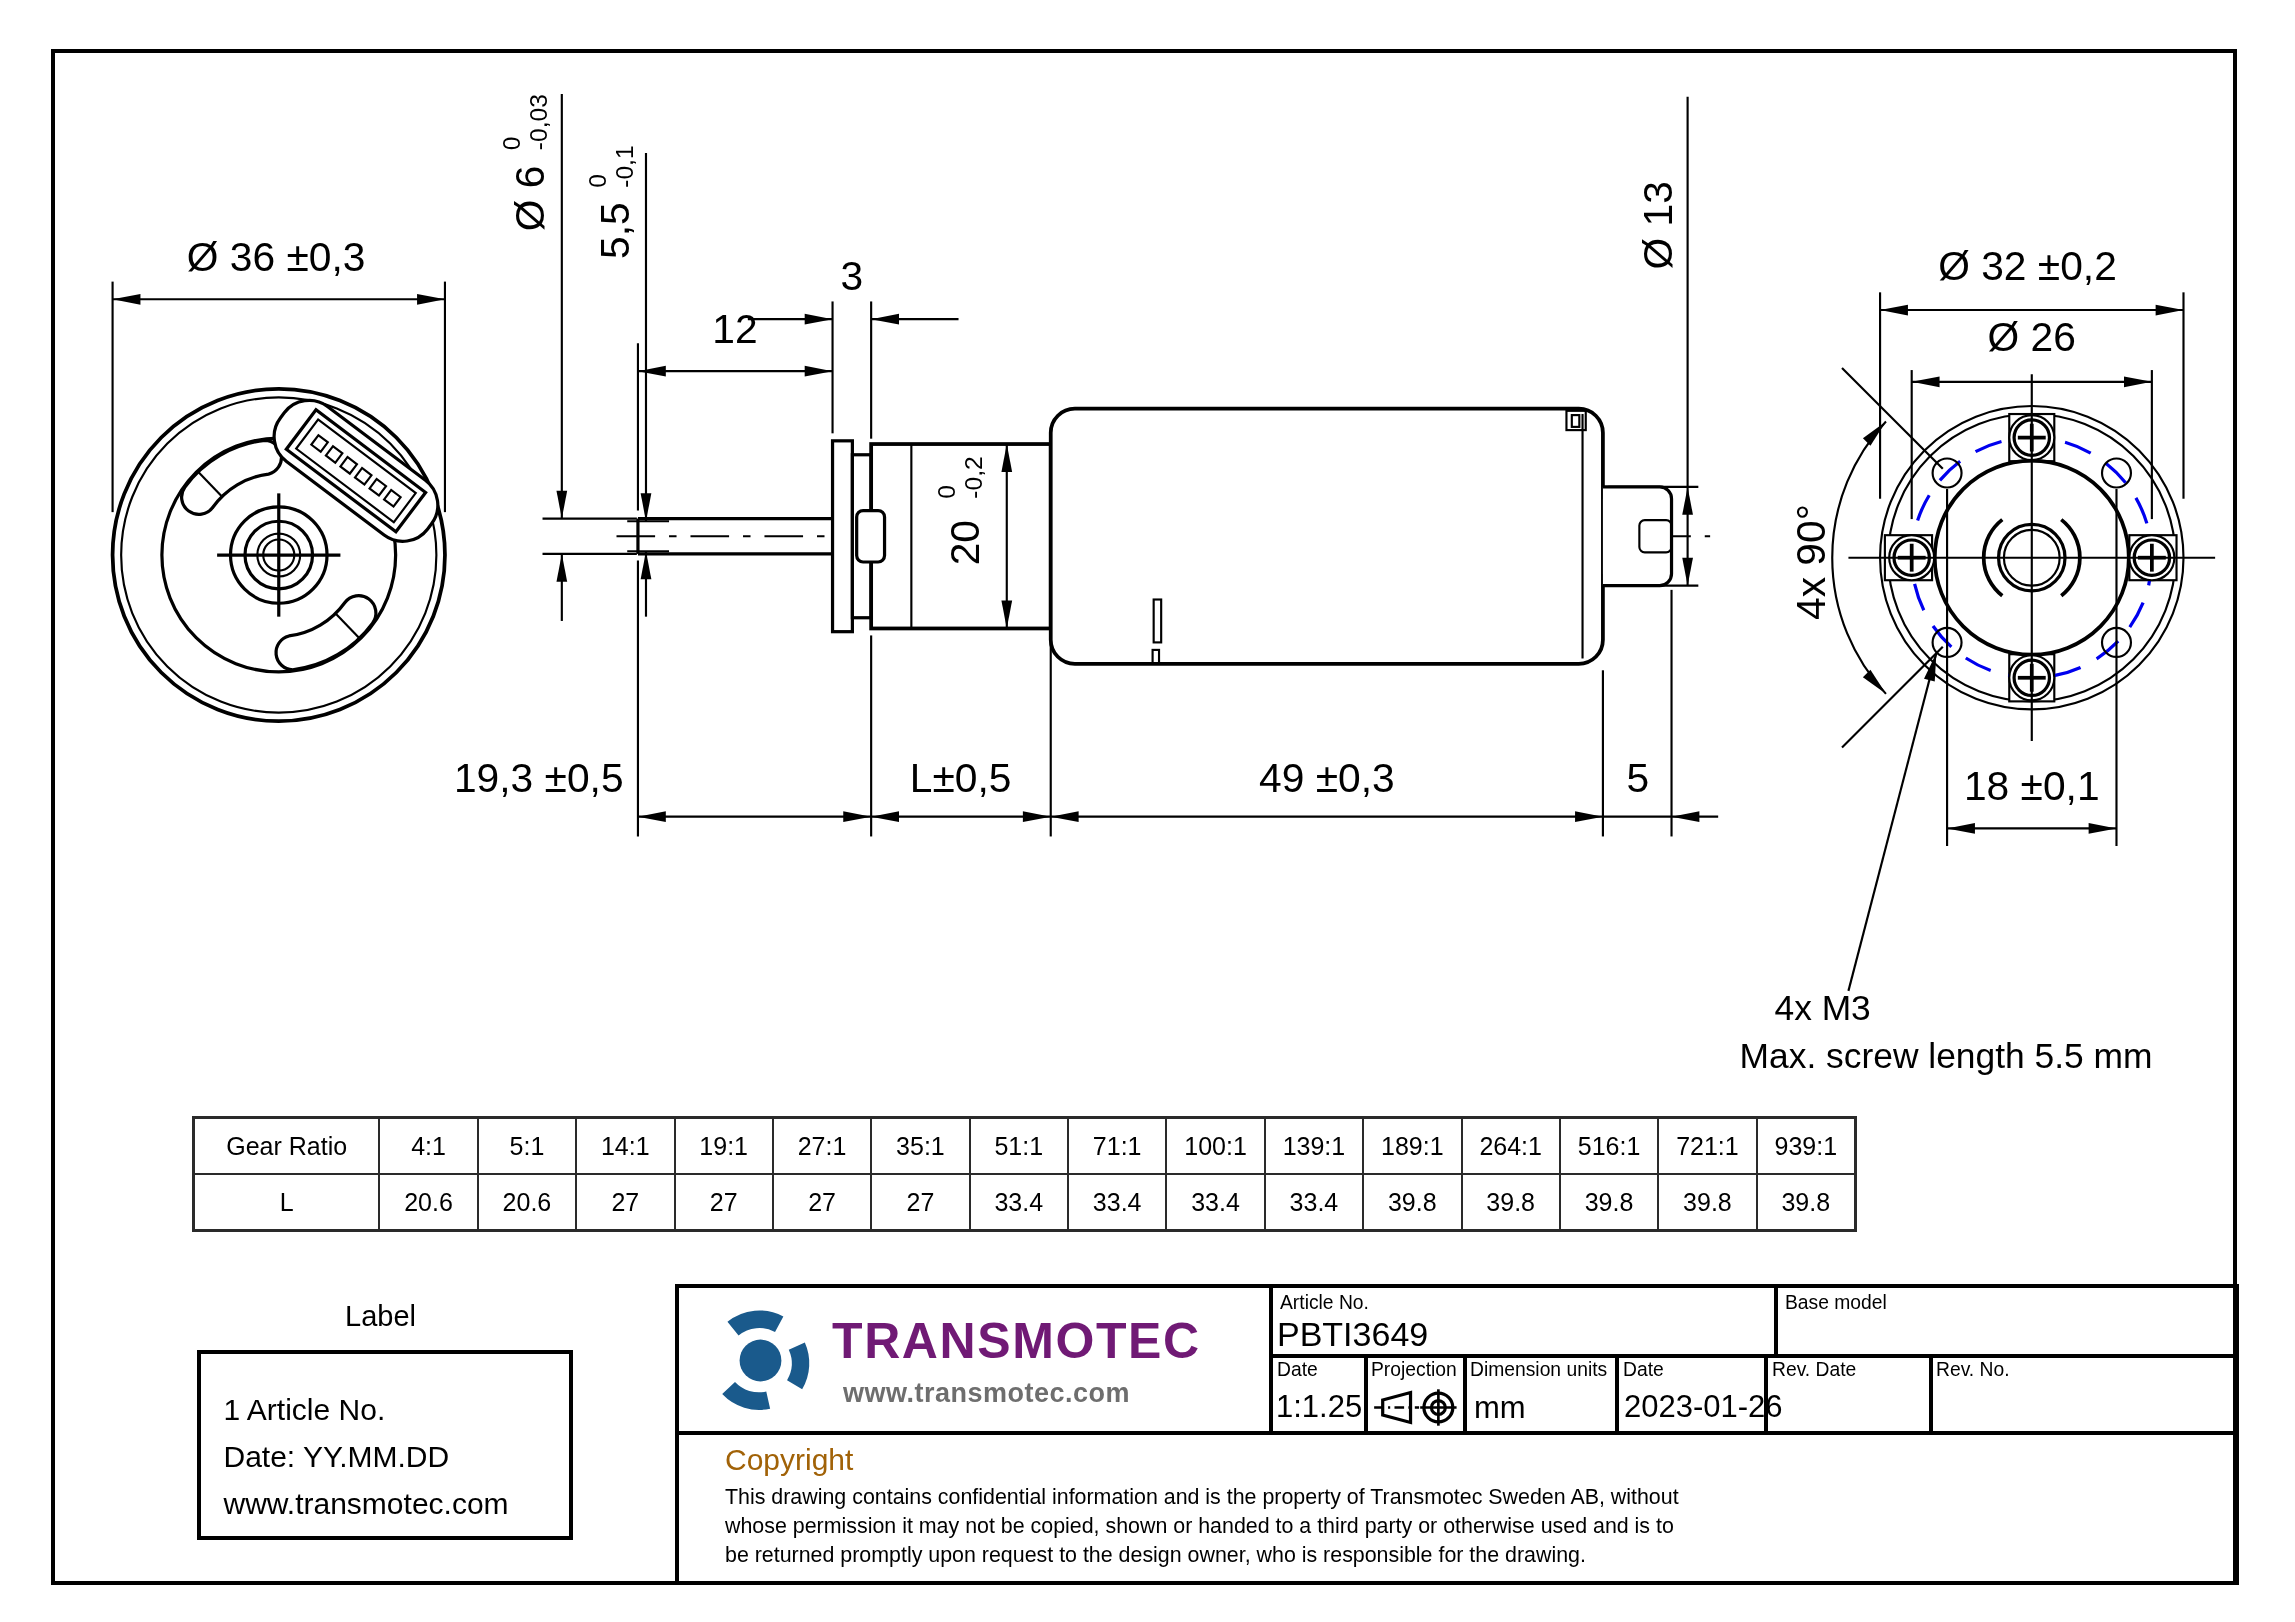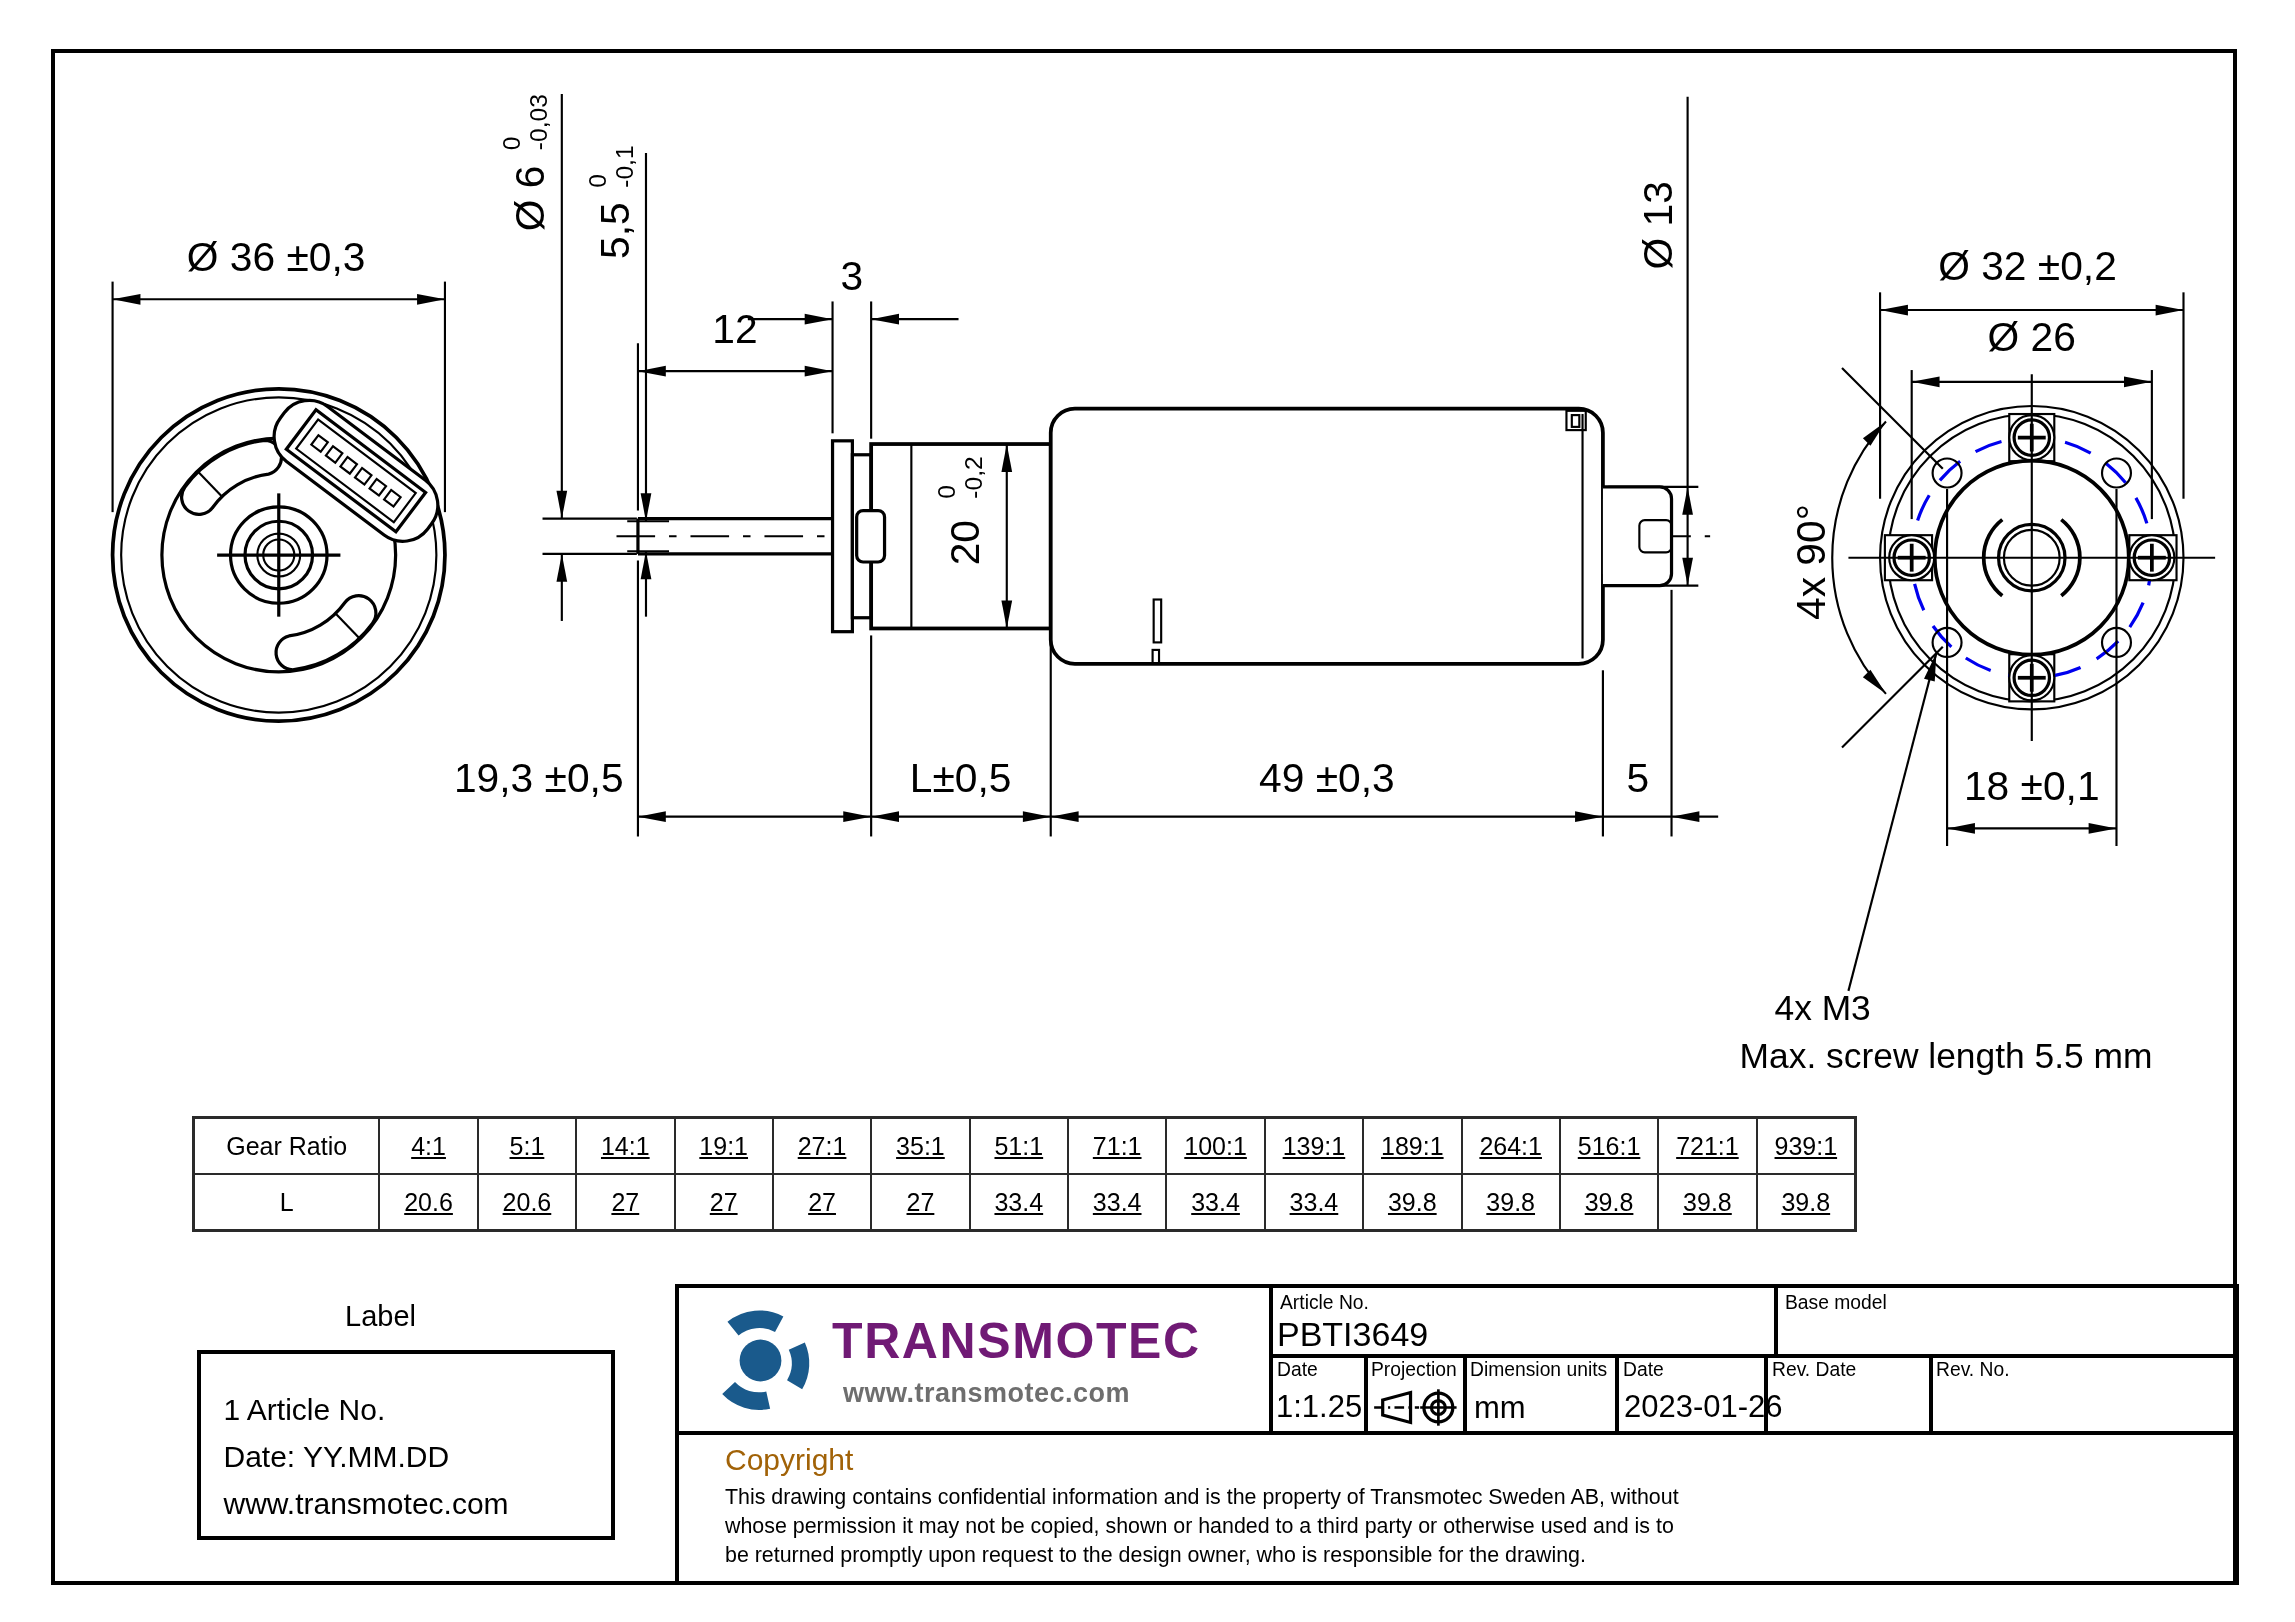--- a/index.html
+++ b/index.html
@@ -17,24 +17,24 @@
   .dim{stroke:#000;stroke-width:4;fill:none;}
   .arr{fill:#000;stroke:none;}
   .cl{stroke:#000;stroke-width:4;fill:none;stroke-dasharray:72 26 14 26;}
   .boltcircle{stroke:#0000ee;stroke-width:6;fill:none;stroke-dasharray:52 34;}
   
   #gear-table{left:192px;top:1116px;border-collapse:collapse;table-layout:fixed;
     border:3.2px solid #2a2a2a;}
   #gear-table td,#gear-table th{border:2.1px solid #2a2a2a;height:54px;text-align:center;
     font-size:25px;font-weight:normal;padding:0 3.2px;white-space:nowrap;}
   #gear-table th{font-weight:normal;width:177px;}
-  #gear-table td{width:90px;text-decoration:underline;}
+  #gear-table td{width:90px;}
   
   #label-title{left:268px;top:1300px;width:225px;text-align:center;font-size:29px;}
-  #label-box{left:197px;top:1350px;width:418px;height:190px;border:4.8px solid #000;box-sizing:border-box;}
+  #label-box{left:197px;top:1350px;width:376px;height:190px;border:4.8px solid #000;box-sizing:border-box;}
   #label-box .lbl-line{position:absolute;left:22.5px;font-size:30px;white-space:nowrap;}
   
   #title-block{left:675px;top:1284px;width:1564px;height:301px;border:4.3px solid #000;box-sizing:border-box;}
   .vl{position:absolute;width:3.8px;background:#000;}
   .hl{position:absolute;height:3.8px;background:#000;}
   .tb-label{position:absolute;font-size:19.3px;white-space:nowrap;}
   .tb-value-lg{position:absolute;font-size:34px;white-space:nowrap;}
   .tb-value{position:absolute;font-size:31px;white-space:nowrap;}
   #brand-text{position:absolute;left:153px;top:24px;font-size:50px;font-weight:bold;
     letter-spacing:1.6px;color:#701a75;}

